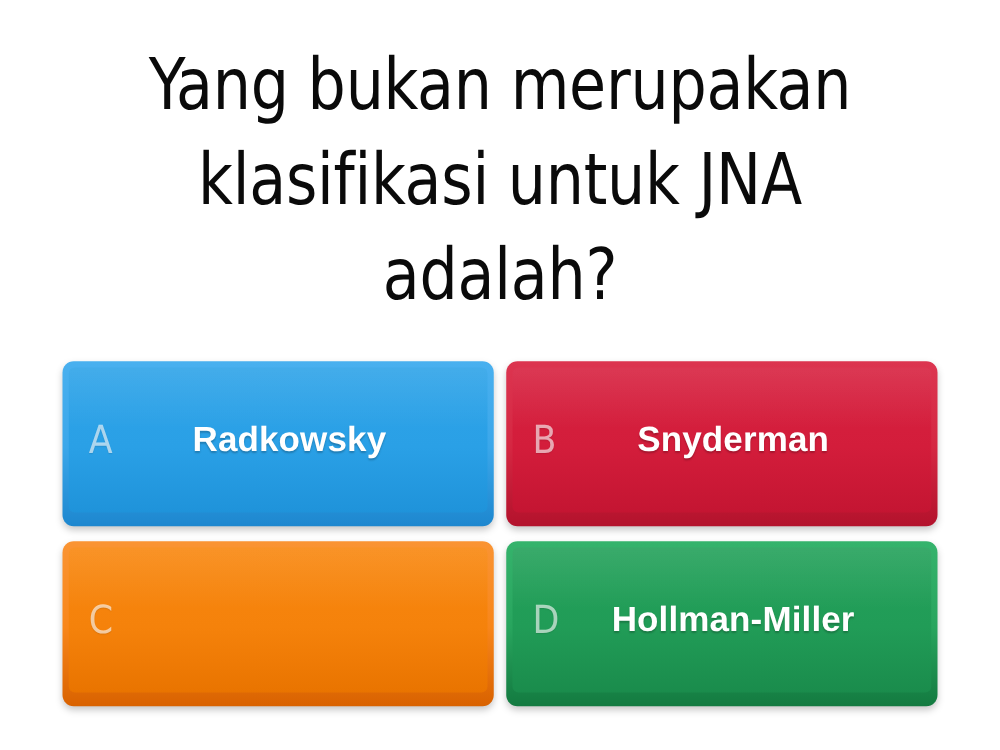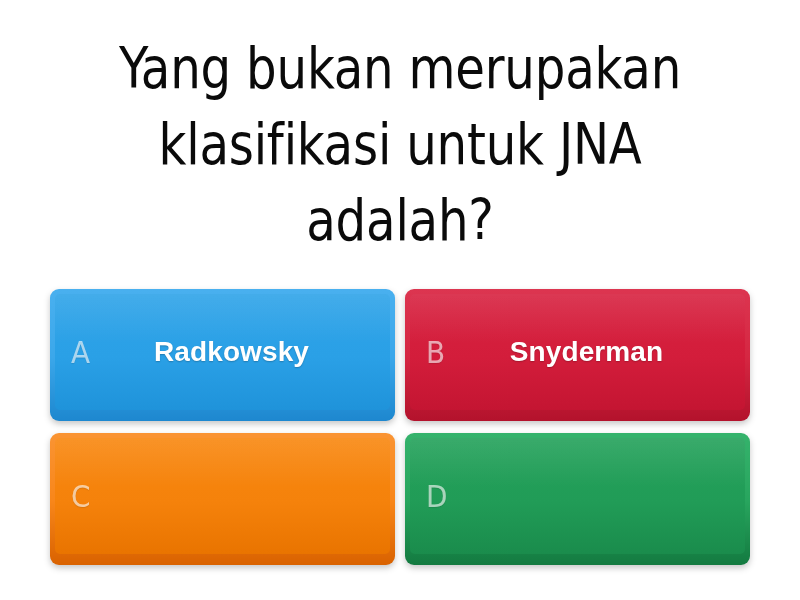--- a/index.html
+++ b/index.html
@@ -165,17 +165,18 @@
 
     <div class="answer-button opt-c">
       <div class="answer-inner">
         <span class="answer-letter">C</span>
       </div>
     </div>
 
     <div class="answer-button opt-d">
       <div class="answer-inner">
         <span class="answer-letter">D</span>
+        <span class="answer-text">Hollman-Miller</span>
       </div>
     </div>
 
   </div>
 </div>
 
 </body></html>

